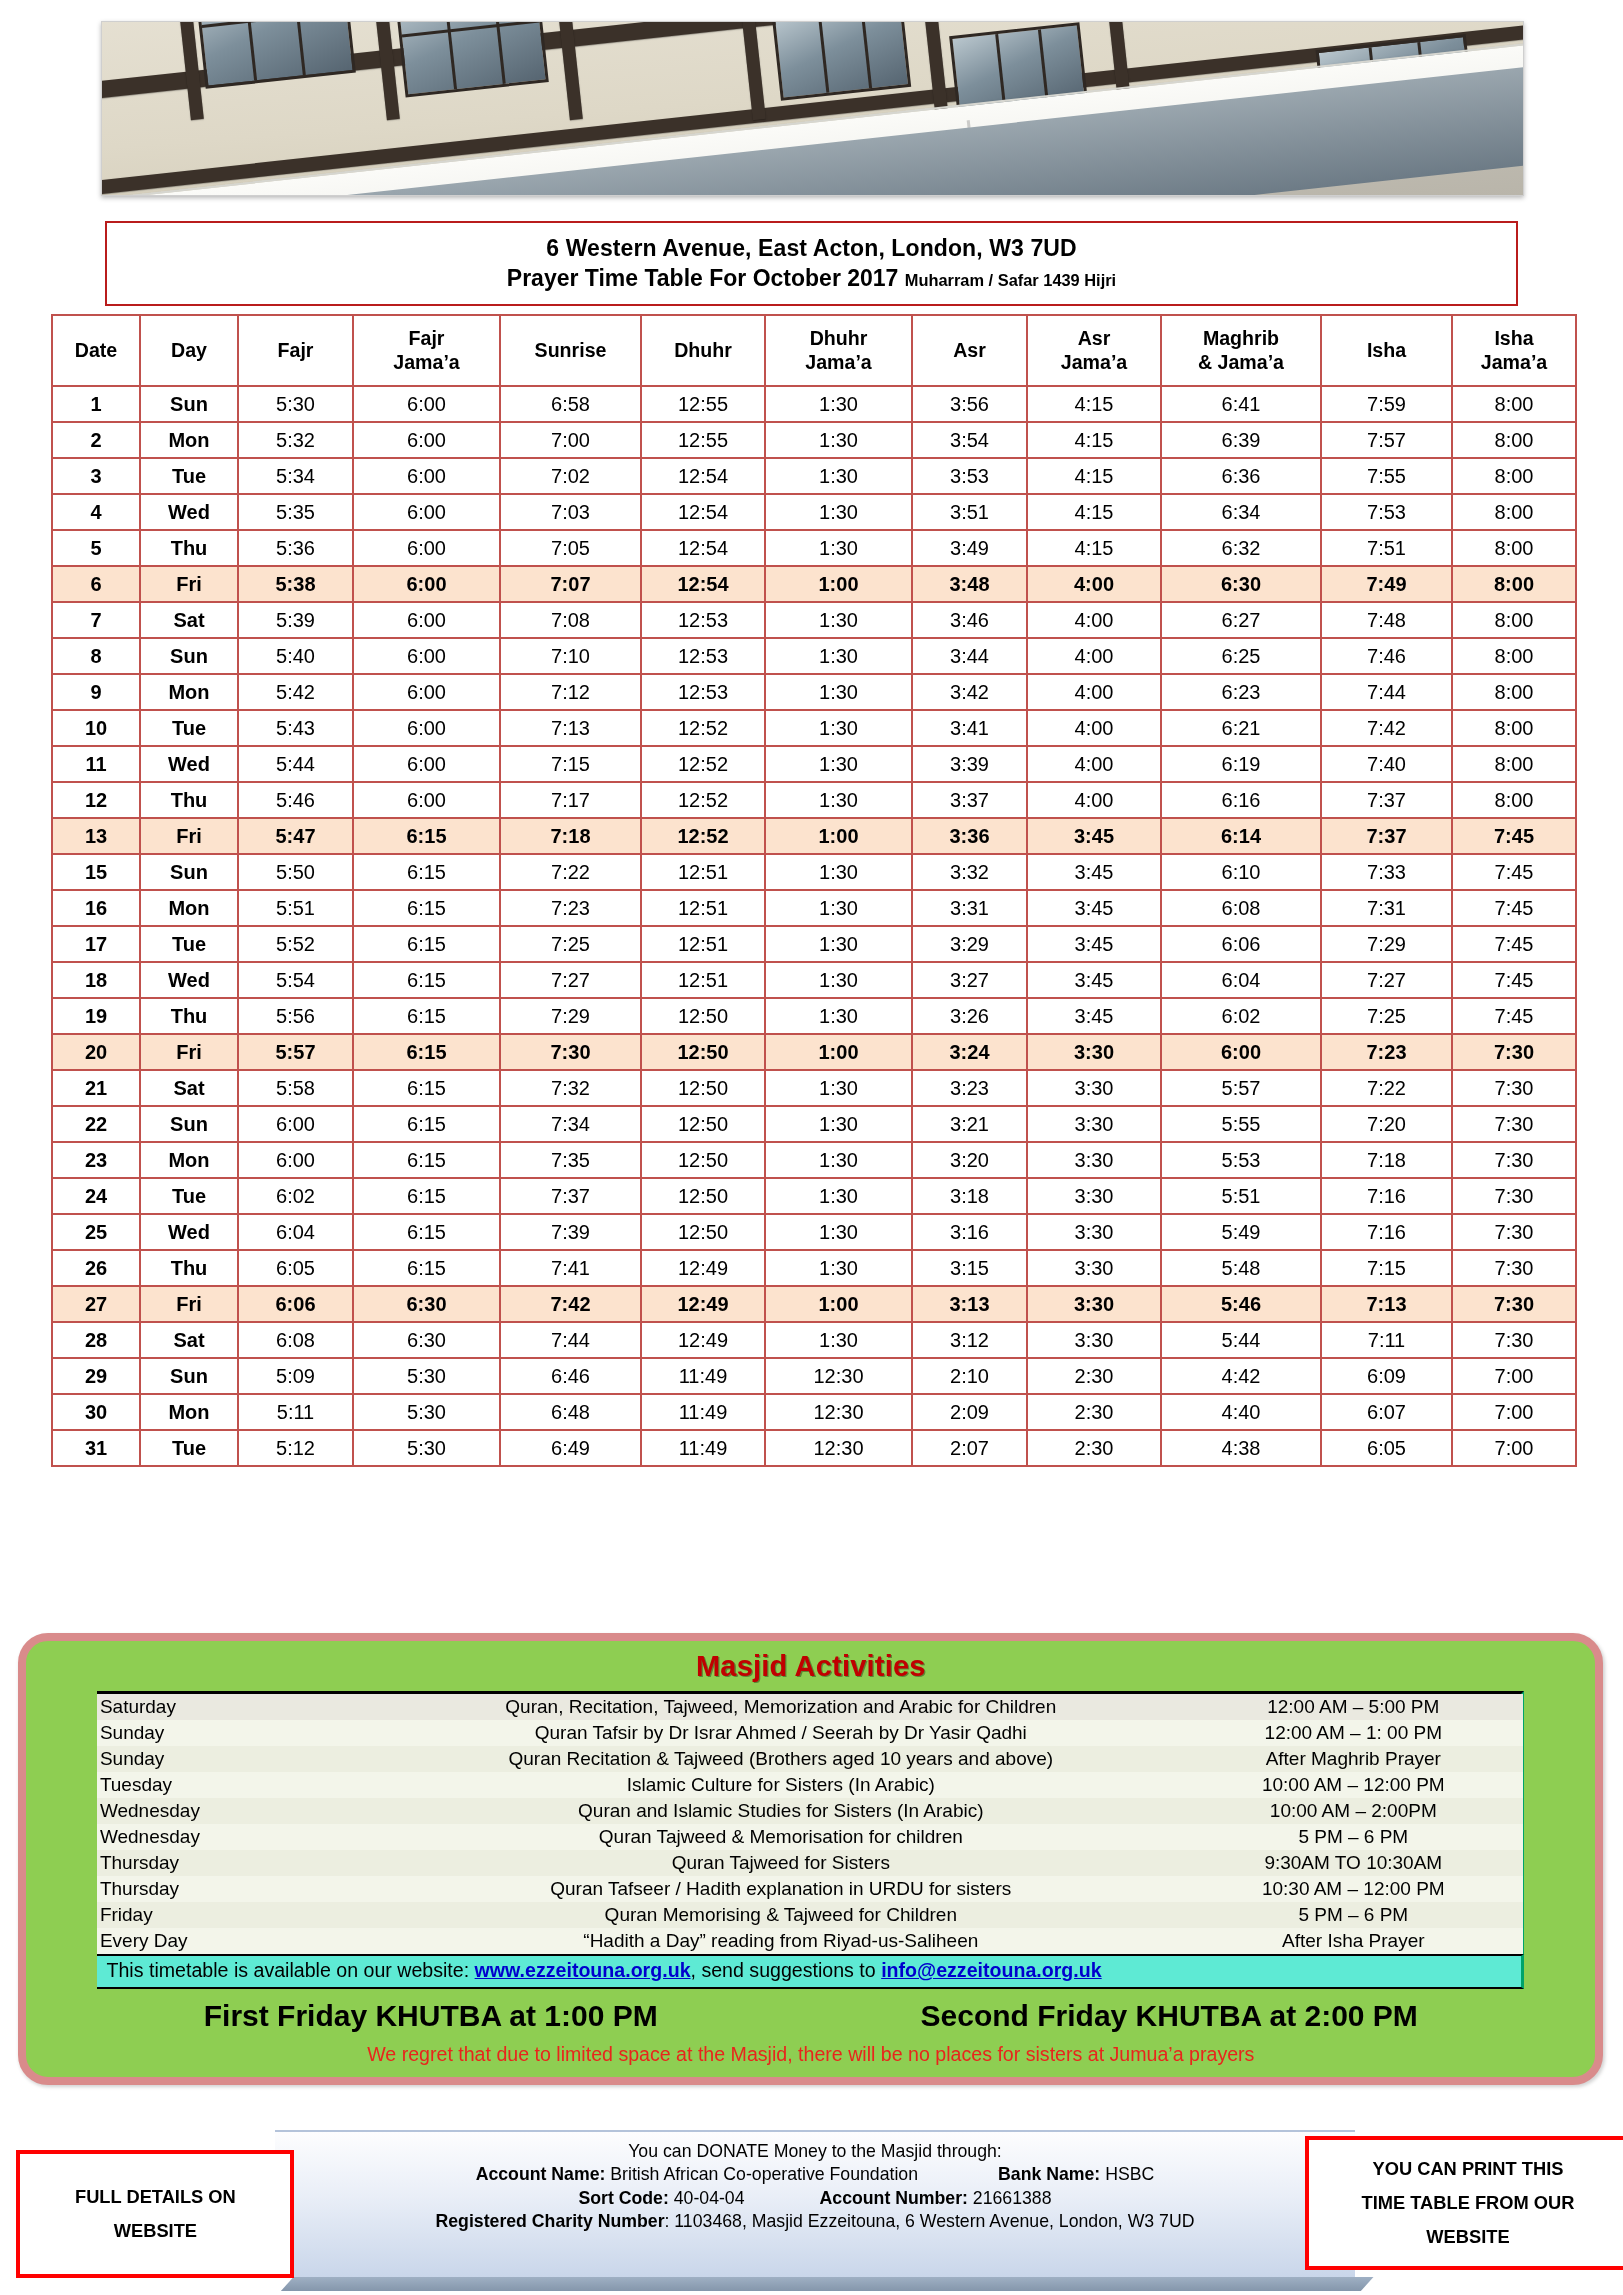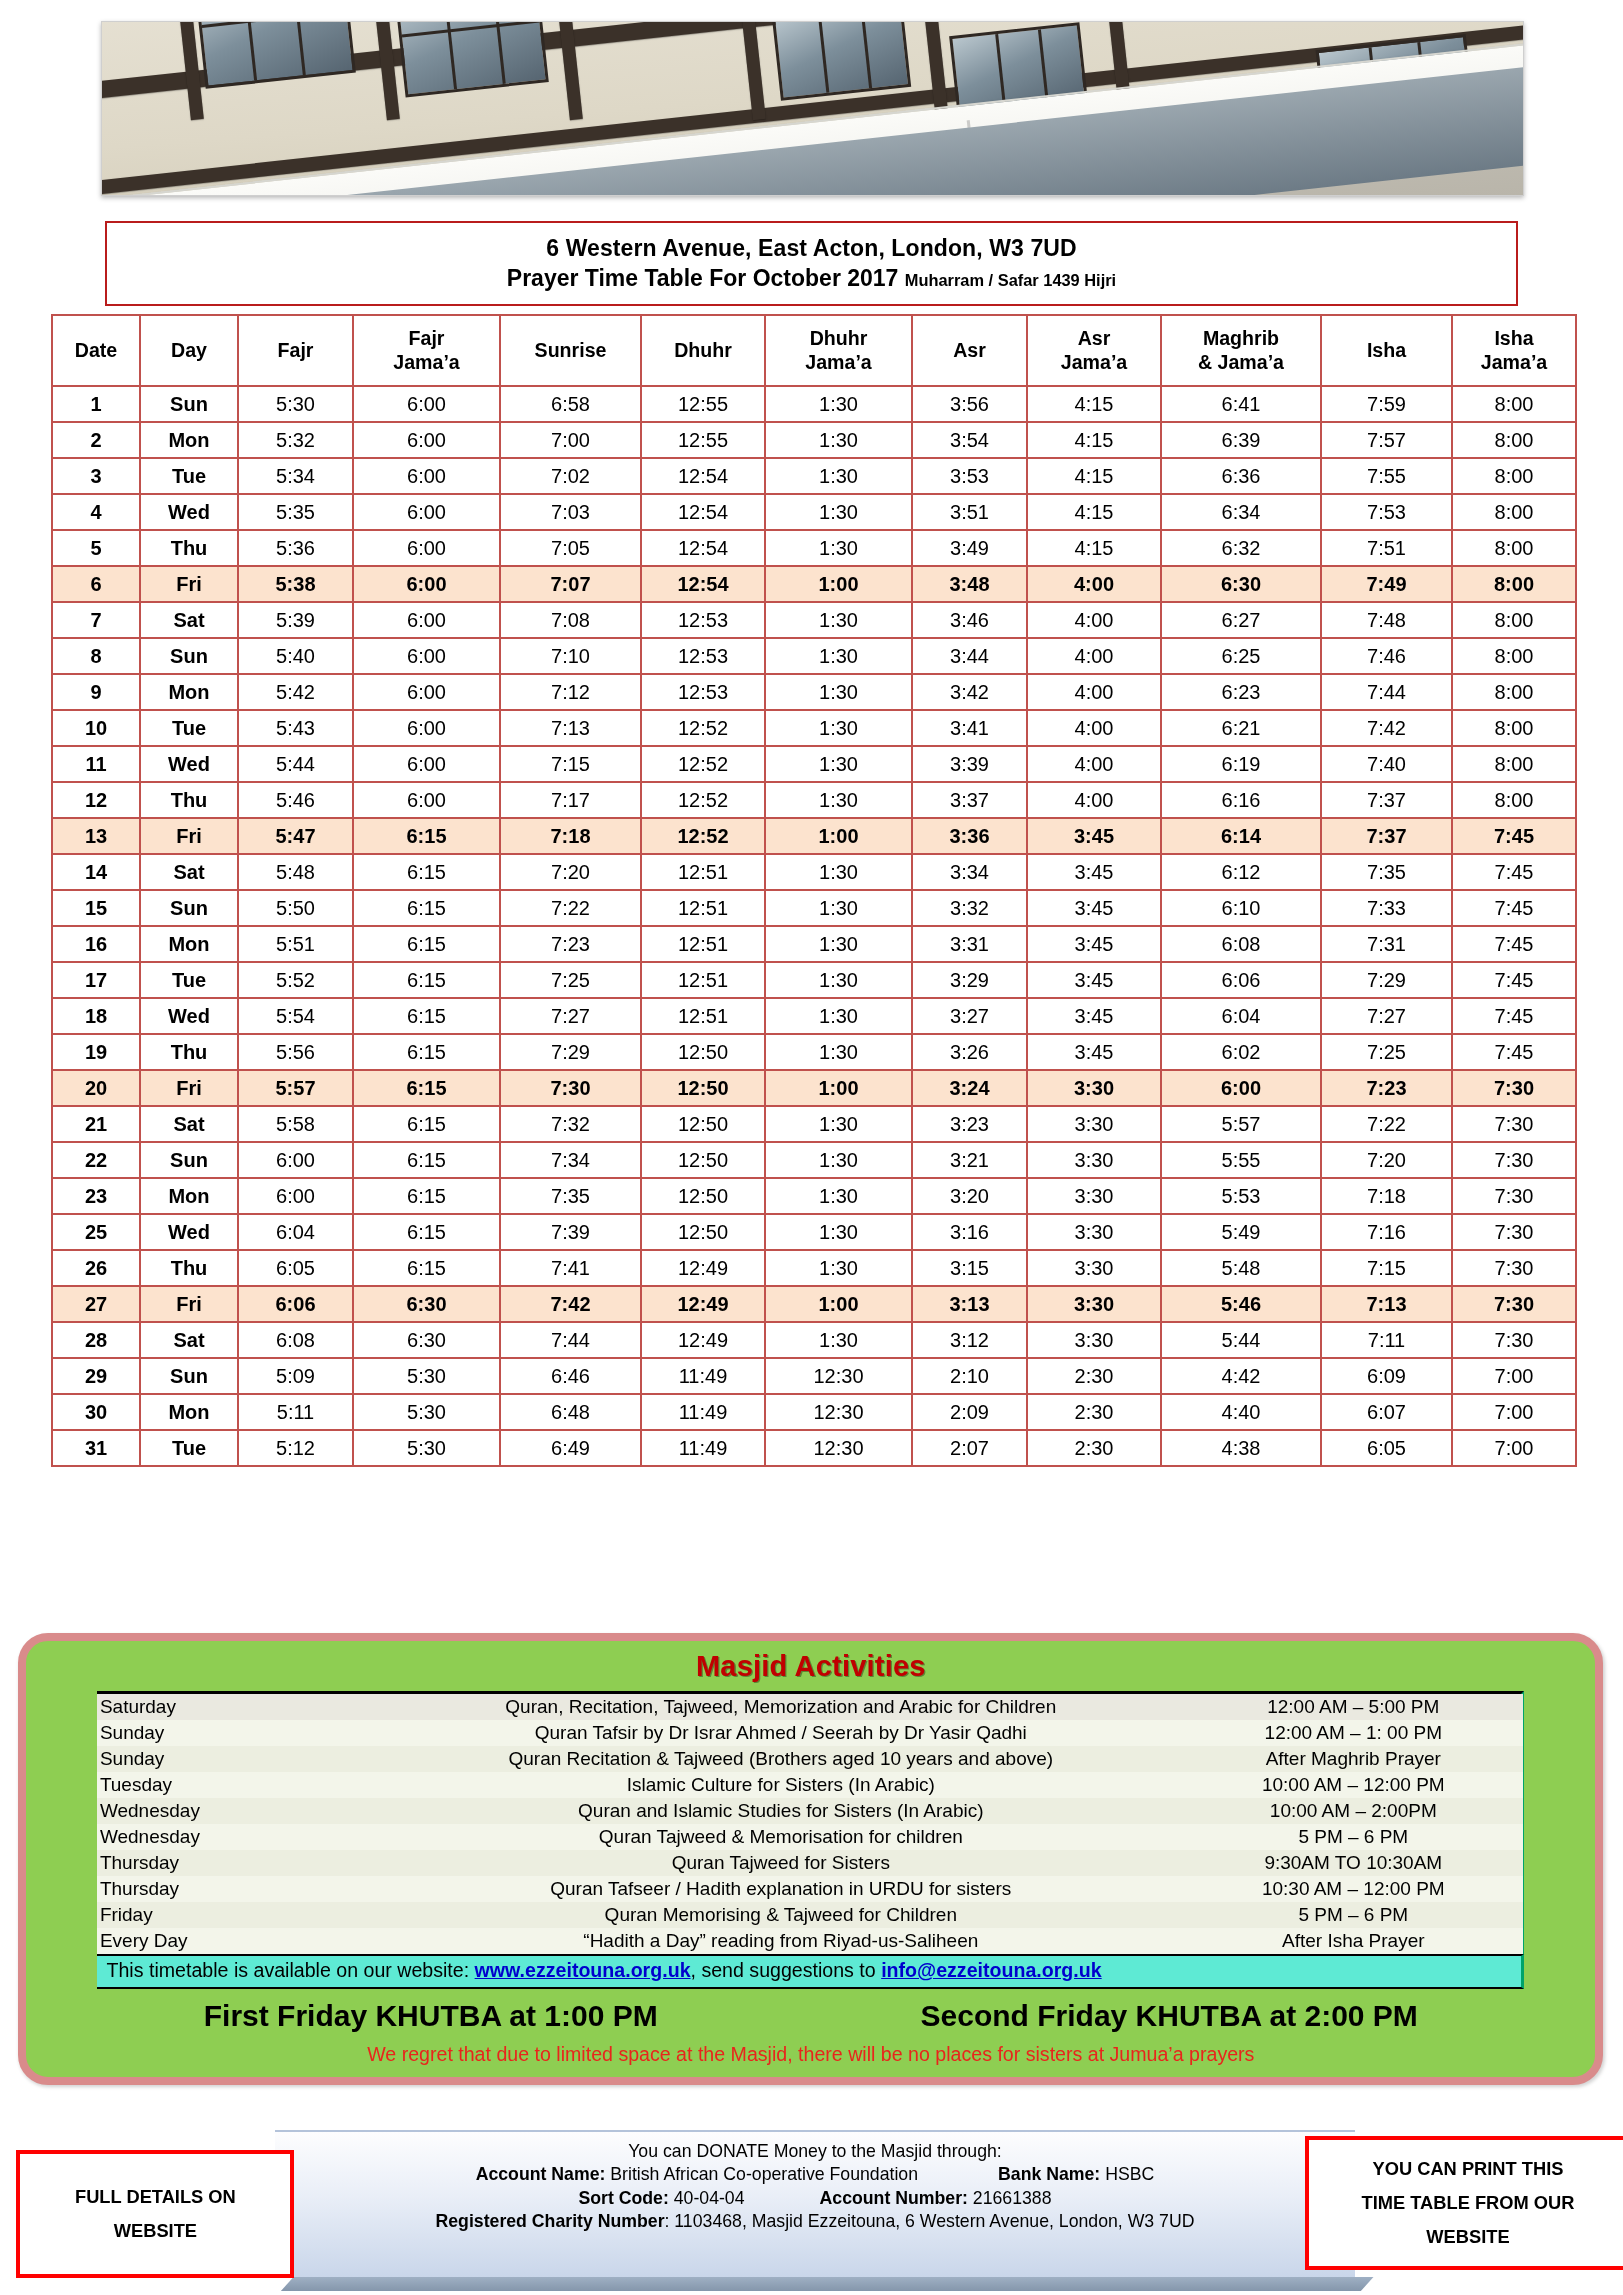--- a/index.html
+++ b/index.html
@@ -597,34 +597,20 @@
             <td>7:18</td>
             <td>12:52</td>
             <td>1:00</td>
             <td>3:36</td>
             <td>3:45</td>
             <td>6:14</td>
             <td>7:37</td>
             <td>7:45</td>
           </tr>
           <tr>
-            <td class="c-date">14</td>
-            <td class="c-day">Sat</td>
-            <td>5:48</td>
-            <td>6:15</td>
-            <td>7:20</td>
-            <td>12:51</td>
-            <td>1:30</td>
-            <td>3:34</td>
-            <td>3:45</td>
-            <td>6:12</td>
-            <td>7:35</td>
-            <td>7:45</td>
-          </tr>
-          <tr>
             <td class="c-date">15</td>
             <td class="c-day">Sun</td>
             <td>5:50</td>
             <td>6:15</td>
             <td>7:22</td>
             <td>12:51</td>
             <td>1:30</td>
             <td>3:32</td>
             <td>3:45</td>
             <td>6:10</td>
@@ -734,20 +720,34 @@
             <td class="c-day">Mon</td>
             <td>6:00</td>
             <td>6:15</td>
             <td>7:35</td>
             <td>12:50</td>
             <td>1:30</td>
             <td>3:20</td>
             <td>3:30</td>
             <td>5:53</td>
             <td>7:18</td>
+            <td>7:30</td>
+          </tr>
+          <tr>
+            <td class="c-date">24</td>
+            <td class="c-day">Tue</td>
+            <td>6:02</td>
+            <td>6:15</td>
+            <td>7:37</td>
+            <td>12:50</td>
+            <td>1:30</td>
+            <td>3:18</td>
+            <td>3:30</td>
+            <td>5:51</td>
+            <td>7:16</td>
             <td>7:30</td>
           </tr>
           <tr>
             <td class="c-date">25</td>
             <td class="c-day">Wed</td>
             <td>6:04</td>
             <td>6:15</td>
             <td>7:39</td>
             <td>12:50</td>
             <td>1:30</td>

